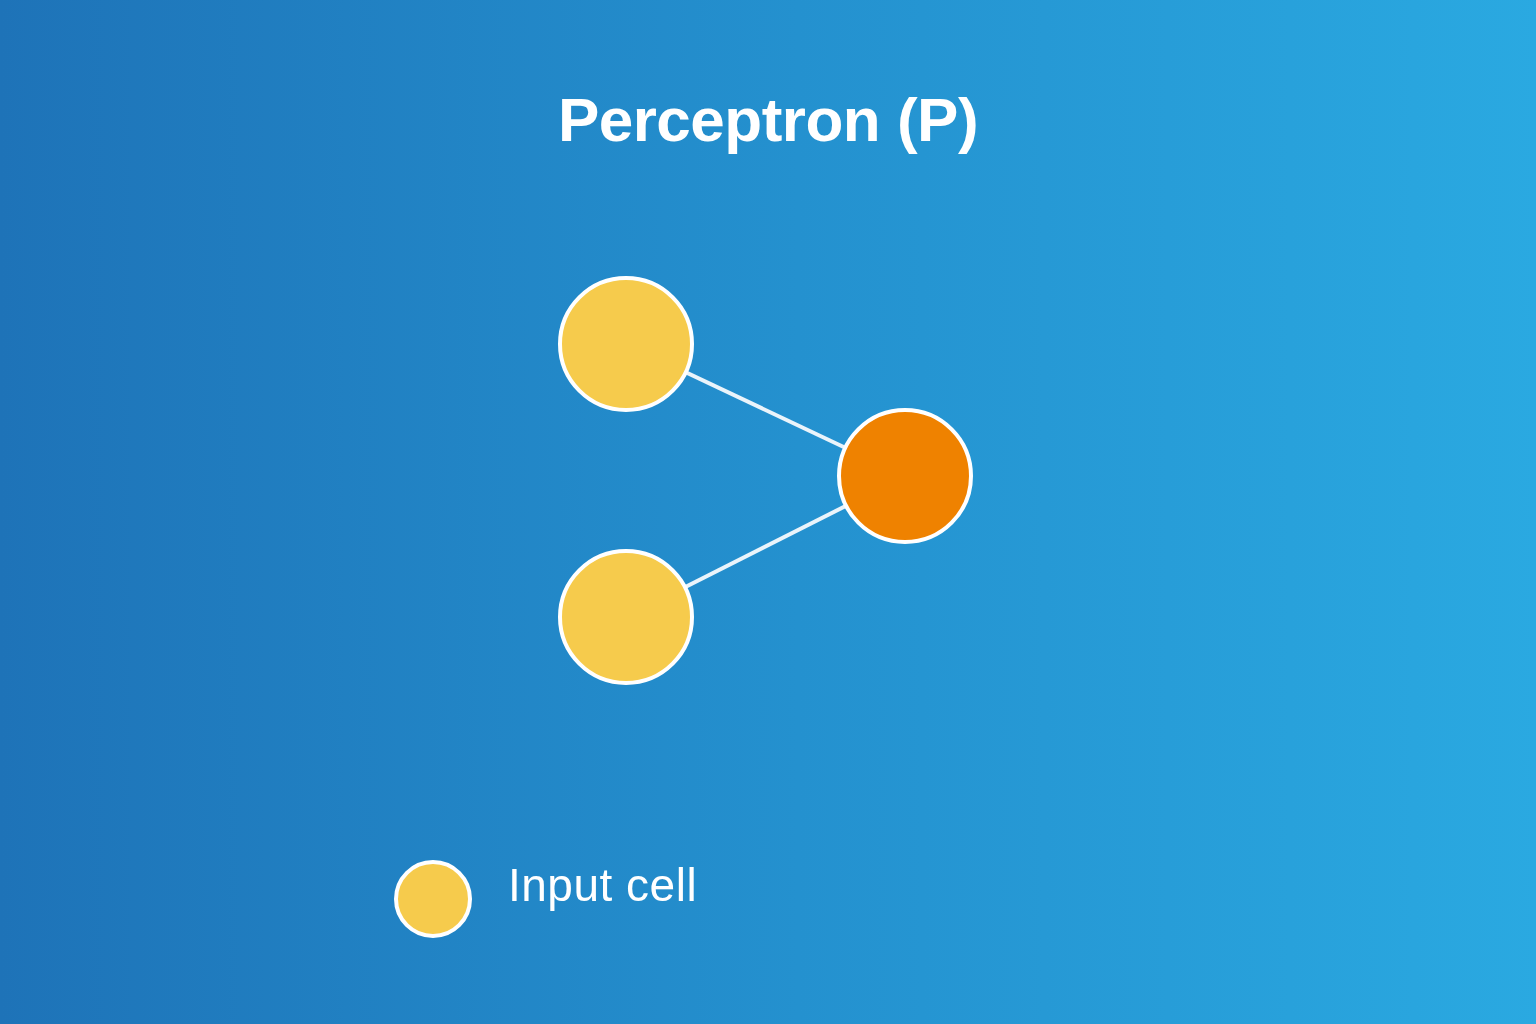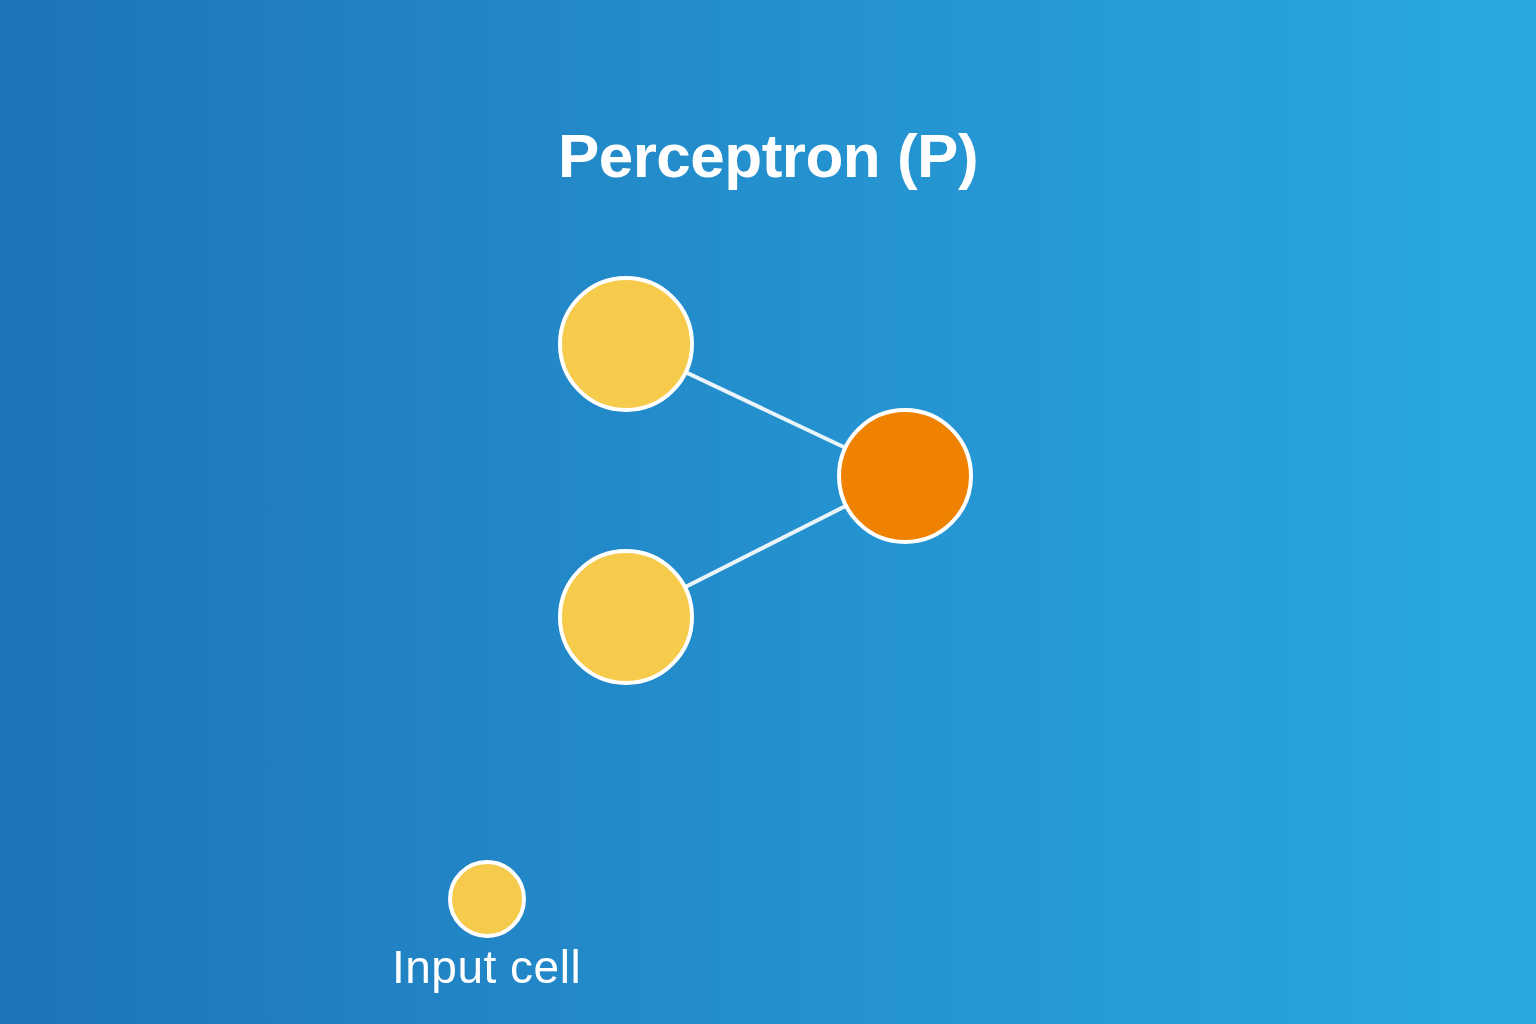--- a/index.html
+++ b/index.html
@@ -19,21 +19,20 @@
     position: absolute;
     top: 86px;
     left: 0;
     width: 100%;
     text-align: center;
     color: #FFFFFF;
     font-size: 62px;
     font-weight: 700;
     letter-spacing: -0.5px;
     line-height: 1.1;
-    margin-top: 36px;
   }
   .diagram-svg {
     position: absolute;
     top: 0;
     left: 0;
     width: 1536px;
     height: 1024px;
   }
   .diagram-svg line {
     stroke-width: 4;
@@ -45,22 +44,22 @@
   .legend {
     position: absolute;
     left: 392px;
     top: 858px;
     display: flex;
     align-items: center;
     gap: 86px;
   }
   .legend-item {
     display: flex;
-    align-items: center;
-    flex-direction: column;
+    align-items: flex-start;
+    gap: 34px;
   }
   .legend-swatch {
     width: 82px;
     height: 82px;
     display: block;
   }
   .legend-swatch circle {
     stroke: #FFFFFF;
     stroke-width: 4;
   }

